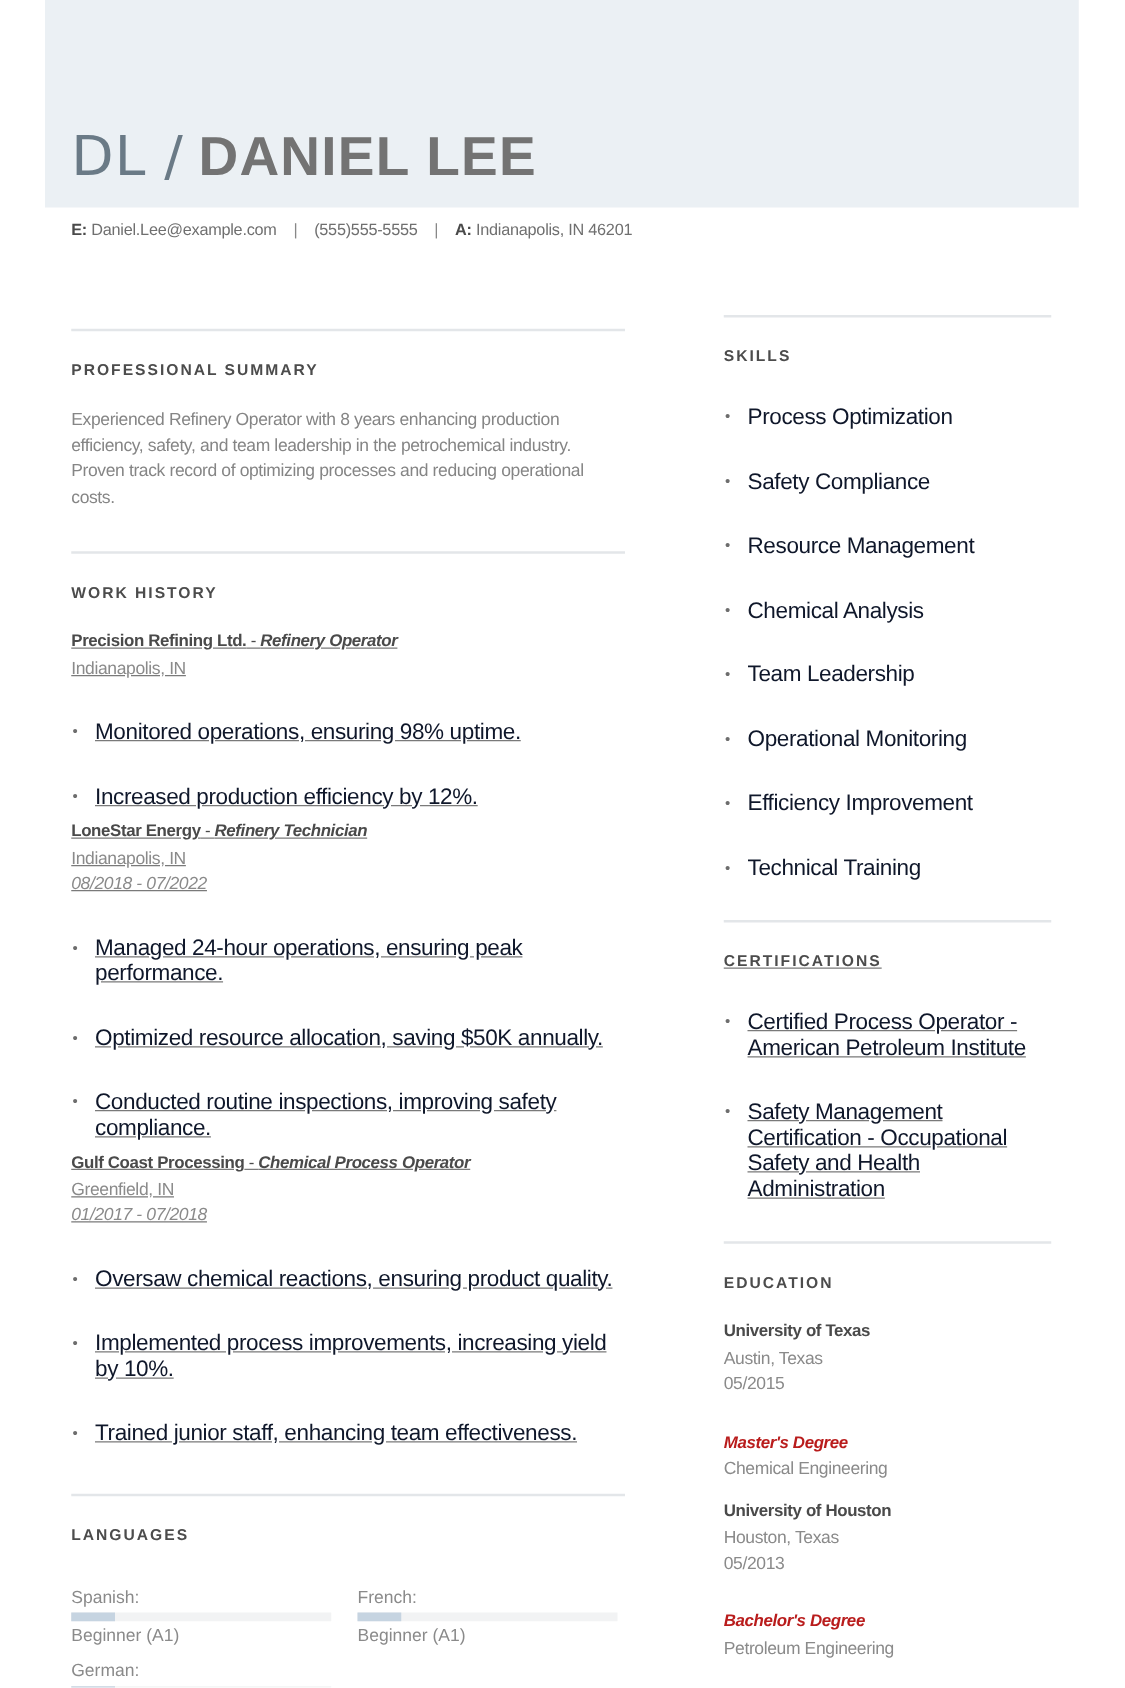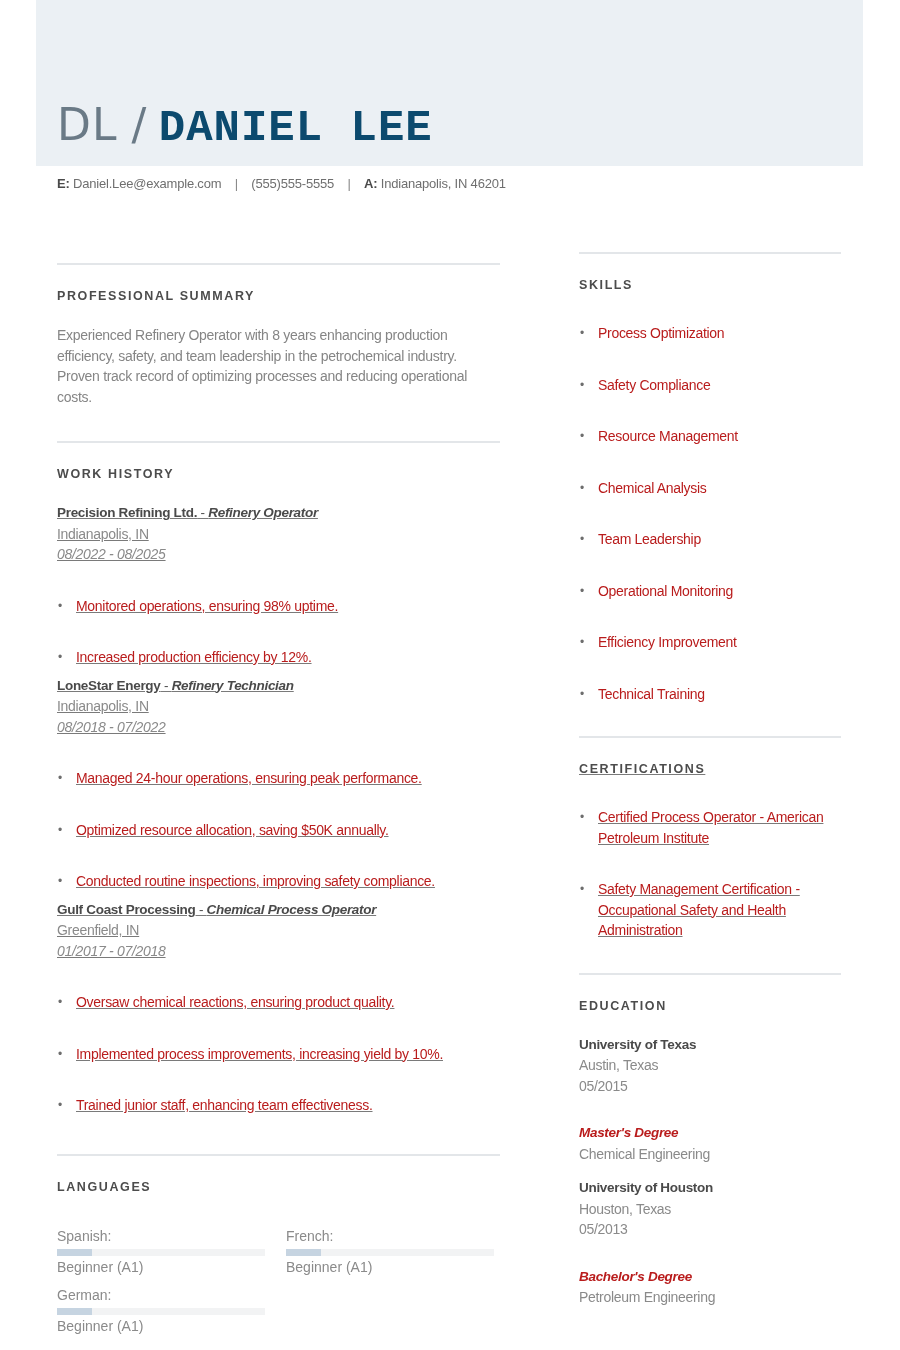--- a/index.html
+++ b/index.html
@@ -3,36 +3,36 @@
 <meta charset="utf-8">
 <style>
   * { box-sizing: border-box; margin: 0; padding: 0; }
   html, body { width: 900px; height: 1350px; background: #ffffff; }
   body { font-family: "Liberation Sans", "DejaVu Sans", sans-serif; color: #7a7a7a; position: relative; overflow: hidden; }
 
   .header-band { position: absolute; left: 36px; top: 0; width: 827px; height: 166px; background: #ebf0f4; }
   .name-line { position: absolute; left: 57px; top: 96px; font-size: 46px; line-height: 56px; color: #5d6e7b; white-space: nowrap; letter-spacing: 0.5px; }
   .name-initials { font-weight: 300; font-family: "DejaVu Sans", sans-serif; font-size: 44px; font-weight: normal; color: #6a7a86; letter-spacing: 1px; }
   .name-slash { font-weight: normal; color: #6a7a86; margin: 0 12px 0 14px; font-family: "DejaVu Sans", sans-serif; font-size: 44px; }
-  .name-full { font-weight: bold; color: #0c4a6e; letter-spacing: 1px; font-family: Liberation Mono, monospace; font-size: 44px; }
+  .name-full { font-weight: bold; color: #737373; letter-spacing: 1px; font-family: Liberation Sans, sans-serif; font-size: 44px; }
 
   .contact { position: absolute; left: 57px; top: 176px; font-size: 13px; color: #6f6f6f; white-space: nowrap; letter-spacing: -0.2px; }
   .contact b { color: #4a4a4a; }
   .contact .sep { margin: 0 10px; color: #888; }
 
   .col-left { position: absolute; left: 57px; top: 263px; width: 443px; }
   .col-right { position: absolute; left: 579px; top: 252px; width: 262px; }
 
   .divider { height: 2px; background: #e3e6e9; width: 100%; }
   .section-title { font-size: 12.5px; font-weight: bold; color: #4c4c4c; letter-spacing: 1.6px; margin-top: 24px; margin-bottom: 22px; text-transform: uppercase; }
 
   .body-text { font-size: 14px; line-height: 20.5px; color: #858585; letter-spacing: -0.3px; }
 
   ul.bullets { list-style: none; }
-  ul.bullets li { position: relative; padding-left: 19px; font-size: 14px; line-height: 20.5px; color: #b91c1c; letter-spacing: -0.3px; margin-top: 31px; }
+  ul.bullets li { position: relative; padding-left: 19px; font-size: 18px; line-height: 20.5px; color: #0f172a; letter-spacing: -0.3px; margin-top: 31px; }
   ul.bullets li::before { content: "•"; position: absolute; left: 1px; top: 0; color: #6d6d6d; font-size: 12px; }
 
   .job { margin-bottom: 8px; text-decoration: underline; }
   .job-head { font-size: 13.5px; line-height: 20.5px; color: #4a4a4a; font-weight: bold; letter-spacing: -0.3px; }
   .job-head .role { font-style: italic; }
   .job-loc { font-size: 14px; line-height: 20.5px; color: #8a8a8a; letter-spacing: -0.3px; }
   .job-date { font-size: 14px; line-height: 20.5px; color: #8a8a8a; font-style: italic; letter-spacing: -0.3px; margin-bottom: 9px; }
 
   .section-block { margin-bottom: 34px; }
 
@@ -74,21 +74,20 @@
     <p class="body-text">Experienced Refinery Operator with 8 years enhancing production efficiency, safety, and team leadership in the petrochemical industry. Proven track record of optimizing processes and reducing operational costs.</p>
   </section>
 
   <section class="section-block" style="margin-bottom:38px;">
     <div class="divider"></div>
     <h2 class="section-title">WORK HISTORY</h2>
 
     <div class="job">
       <div class="job-head"><span>Precision Refining Ltd.</span><span style="font-weight:normal"> - </span><span class="role">Refinery Operator</span></div>
       <div class="job-loc">Indianapolis, IN</div>
-      <div class="job-date">08/2022 - 08/2025</div>
       <ul class="bullets">
         <li>Monitored operations, ensuring 98% uptime.</li>
         <li>Increased production efficiency by 12%.</li>
       </ul>
     </div>
 
     <div class="job">
       <div class="job-head"><span>LoneStar Energy</span><span style="font-weight:normal"> - </span><span class="role">Refinery Technician</span></div>
       <div class="job-loc">Indianapolis, IN</div>
       <div class="job-date">08/2018 - 07/2022</div>

